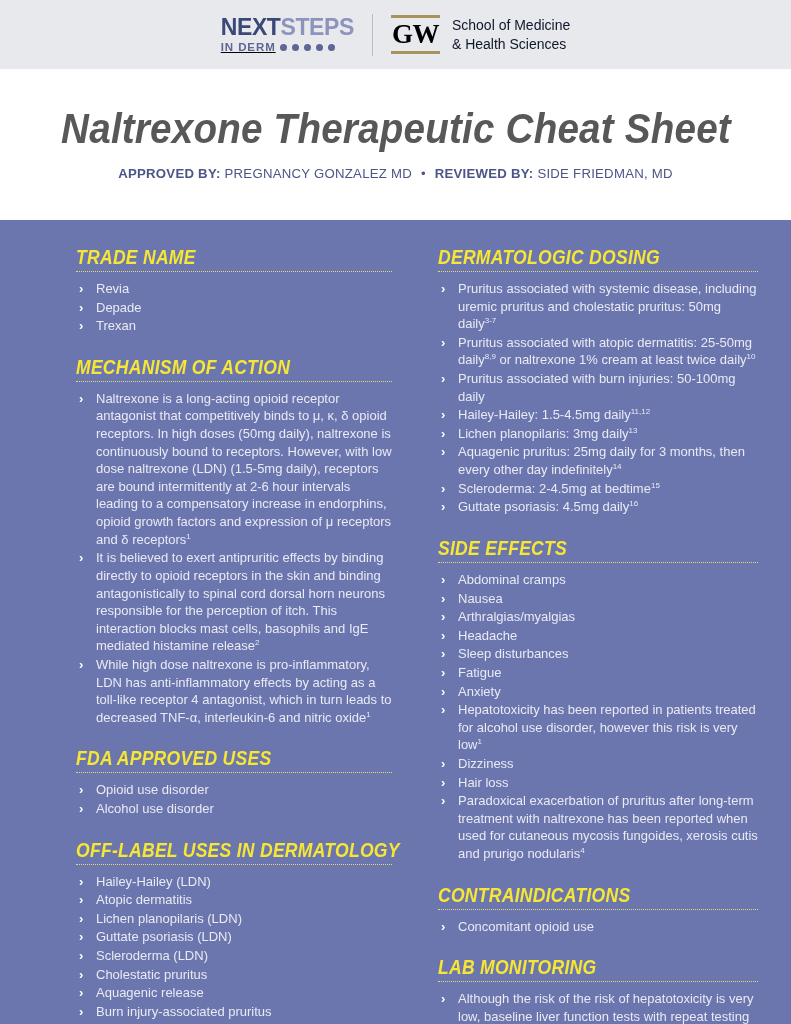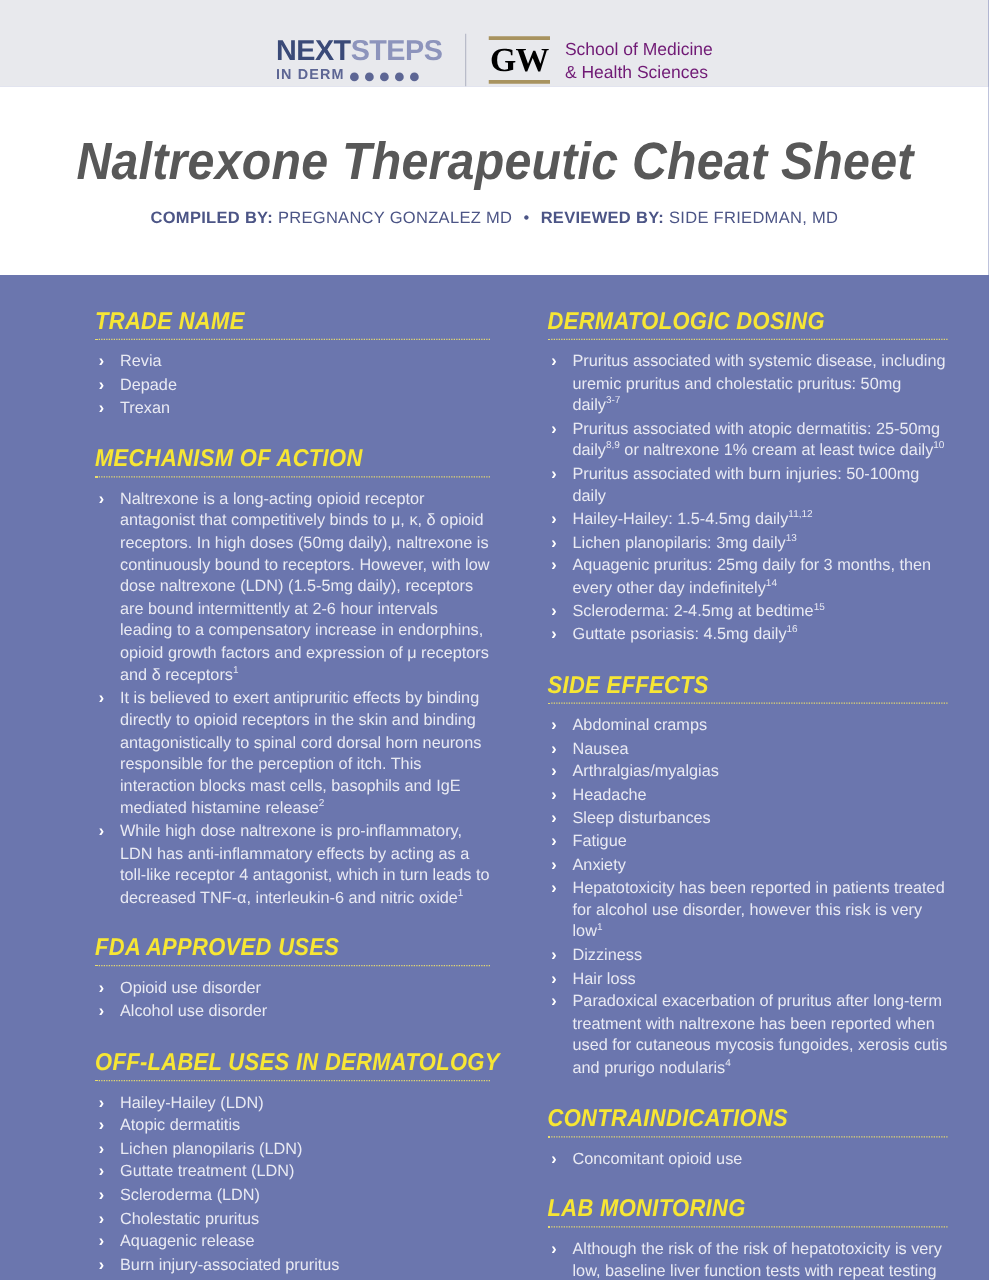--- a/index.html
+++ b/index.html
@@ -13,21 +13,21 @@
     font-family: "Liberation Sans", sans-serif;
     overflow: hidden;
     position: relative;
   }
 
   
   .logo-bar {
     height: 69px;
     background: #e8e9ed;
     display: flex;
-    align-items: flex-end;
+    align-items: center;
     justify-content: center;
     box-sizing: border-box;
   }
   .logo-group {
     display: flex;
     align-items: center;
     gap: 18px;
   }
   .nsd-logo {
     display: flex;
@@ -42,20 +42,21 @@
     letter-spacing: -0.4px;
     white-space: nowrap;
   }
   .nsd-next { color: #3a4a78; }
   .nsd-steps { color: #8d94bc; }
   .nsd-bottom {
     display: flex;
     align-items: center;
     gap: 4px;
     margin-top: 3px;
+    text-decoration: underline;
   }
   .nsd-inderm {
     font-size: 11.5px;
     font-weight: bold;
     color: #5d6694;
     letter-spacing: 0.9px;
   }
   .nsd-dots { display: flex; gap: 5px; align-items: center; }
   .nsd-dot {
     width: 7px; height: 7px;
@@ -81,21 +82,21 @@
   .gw-letters {
     font-family: "Liberation Serif", serif;
     font-size: 27px;
     font-weight: bold;
     color: #000000;
     letter-spacing: -0.5px;
     line-height: 1.05;
   }
   .gw-name {
     font-size: 14px;
-    color: #701a75;
+    color: #0f172a;
     line-height: 1.32;
     white-space: nowrap;
   }
 
   
   .title-band {
     background: #ffffff;
     height: 151px;
     box-sizing: border-box;
     display: flex;
@@ -219,21 +220,21 @@
         <div>&amp; Health Sciences</div>
       </div>
     </div>
 
   </div>
 </div>
 
 <div class="title-band">
   <h1 class="sheet-title">Naltrexone Therapeutic Cheat Sheet</h1>
   <div class="byline">
-    <span class="lbl">COMPILED BY:</span>
+    <span class="lbl">APPROVED BY:</span>
     <span>PREGNANCY GONZALEZ MD</span>
     <span class="sep">•</span>
     <span class="lbl">REVIEWED BY:</span>
     <span>SIDE FRIEDMAN, MD</span>
   </div>
 </div>
 
 <div class="sheet-body">
   <div class="col" id="left-col">
       <div class="section">
@@ -297,21 +298,21 @@
           <li>
             <span class="chev">›</span>
             <span class="txt">Atopic dermatitis</span>
           </li>
           <li>
             <span class="chev">›</span>
             <span class="txt">Lichen planopilaris (LDN)</span>
           </li>
           <li>
             <span class="chev">›</span>
-            <span class="txt">Guttate treatment (LDN)</span>
+            <span class="txt">Guttate psoriasis (LDN)</span>
           </li>
           <li>
             <span class="chev">›</span>
             <span class="txt">Scleroderma (LDN)</span>
           </li>
           <li>
             <span class="chev">›</span>
             <span class="txt">Cholestatic pruritus</span>
           </li>
           <li>

